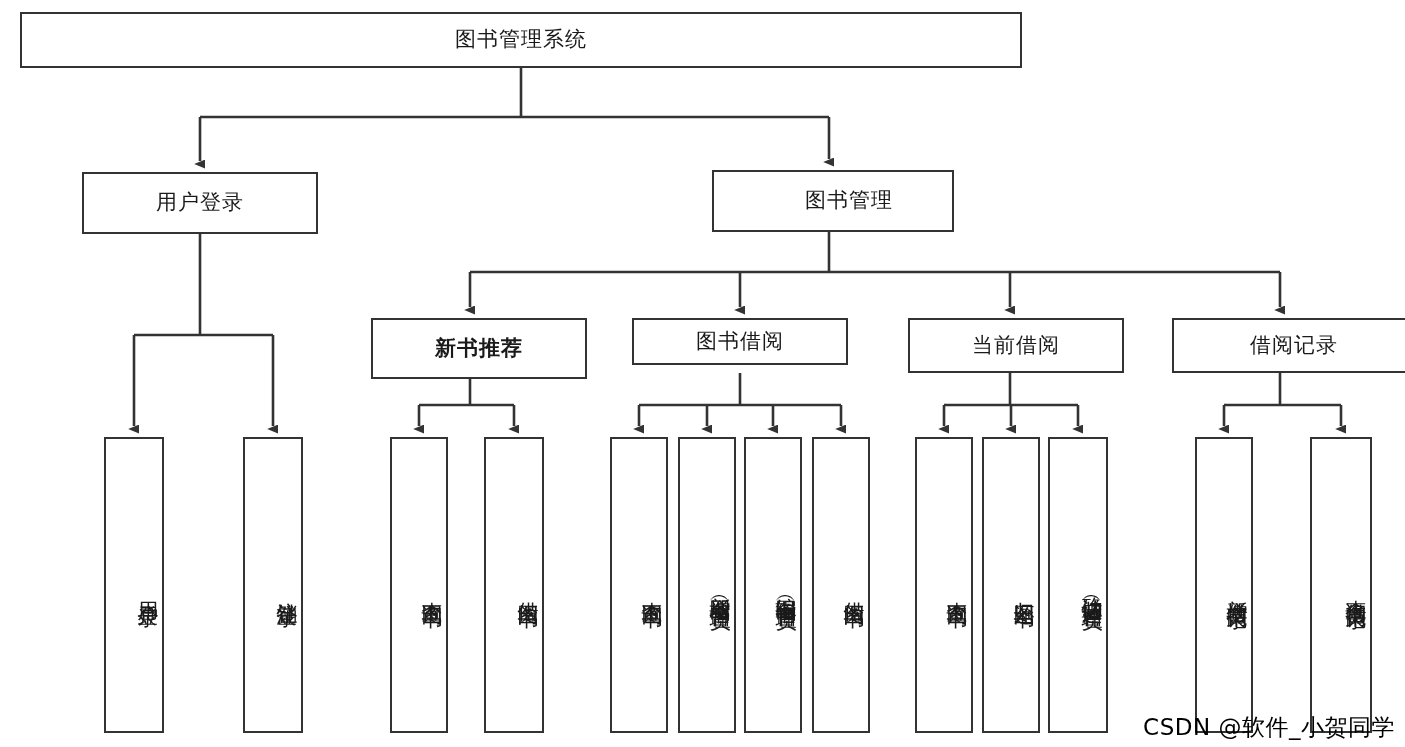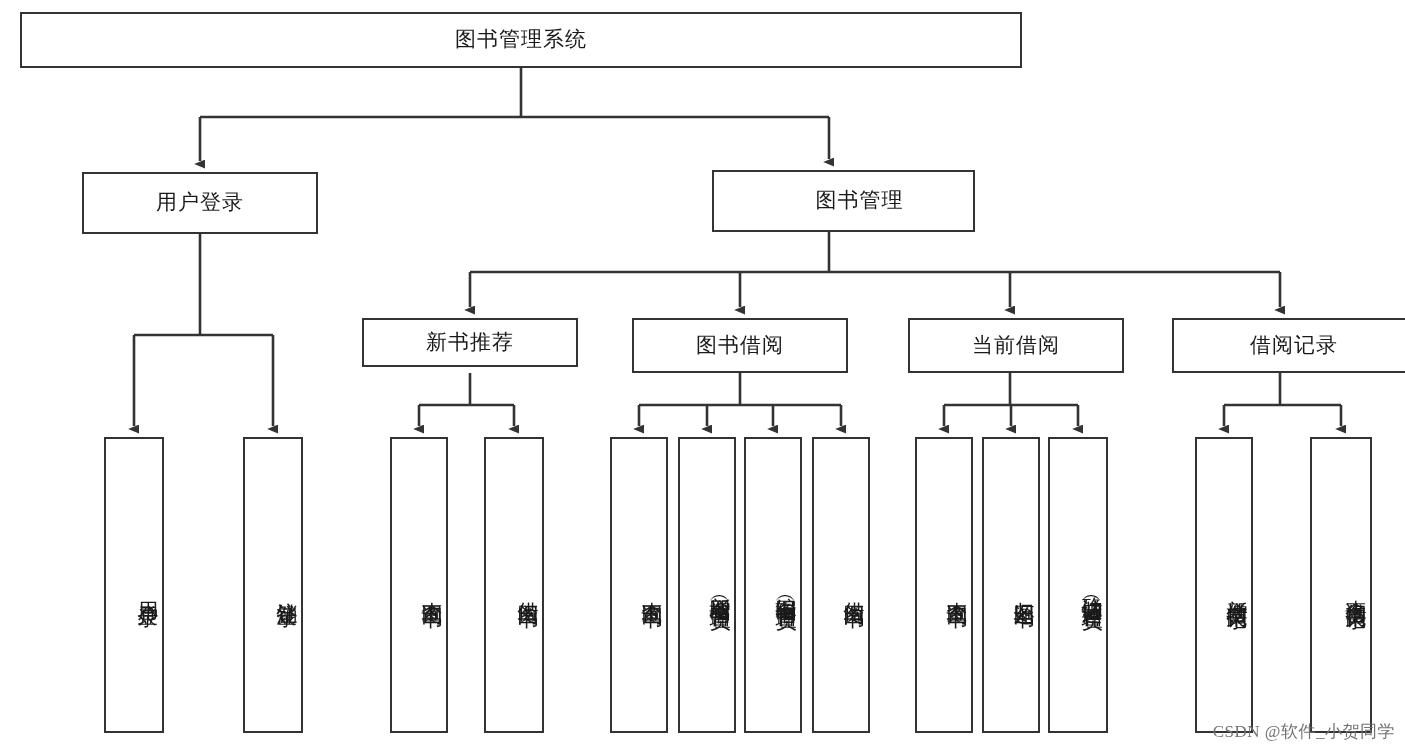--- a/index.html
+++ b/index.html
@@ -49,26 +49,25 @@
     justify-content: center;
     padding-top: 8px;
   }
   .node.vert.topal {
     align-items: flex-start;
   }
   .watermark {
     position: absolute;
     right: 10px;
     bottom: 4px;
-    font-size: 17px;
-    color: #737373;
+    font-size: 23px;
+    color: #000000;
     letter-spacing: 0.5px;
     white-space: nowrap;
     pointer-events: none;
-    font-family: Liberation Serif, serif;
   }
 </style>
 </head>
 <body>
 
 <div id="canvas">
 
   <svg id="edges" viewBox="0 0 1405 747" xmlns="http://www.w3.org/2000/svg">
     <defs>
       <marker id="arrow" markerWidth="9" markerHeight="11" refX="1.5" refY="5.2" orient="auto" markerUnits="userSpaceOnUse">
@@ -118,33 +117,33 @@
       </div>
       <div class="node horiz" style="left: 82px; top: 172px; width: 236px; height: 62px;">
         <span>用户登录</span>
       </div>
       <div class="node vert" style="left: 104px; top: 437px; width: 60px; height: 296px;">
         <span>用户登录</span>
       </div>
       <div class="node vert" style="left: 243px; top: 437px; width: 60px; height: 296px;">
         <span>注销登录</span>
       </div>
-      <div class="node horiz" style="left: 712px; top: 170px; width: 263px; height: 62px; padding-left: 32px;">
+      <div class="node horiz" style="left: 712px; top: 170px; width: 242px; height: 62px; padding-left: 32px;">
         <span>图书管理</span>
       </div>
-      <div class="node horiz" style="left: 362px; top: 318px; width: 216px; height: 49px;">
+      <div class="node horiz" style="left: 371px; top: 318px; width: 216px; height: 61px; font-weight: bold;">
         <span>新书推荐</span>
       </div>
       <div class="node vert" style="left: 390px; top: 437px; width: 58px; height: 296px;">
         <span>查询图书</span>
       </div>
       <div class="node vert" style="left: 484px; top: 437px; width: 60px; height: 296px;">
         <span>借阅图书</span>
       </div>
-      <div class="node horiz" style="left: 632px; top: 318px; width: 216px; height: 55px;">
+      <div class="node horiz" style="left: 632px; top: 318px; width: 216px; height: 47px;">
         <span>图书借阅</span>
       </div>
       <div class="node vert" style="left: 610px; top: 437px; width: 58px; height: 296px;">
         <span>查询图书</span>
       </div>
       <div class="node vert topal" style="left: 678px; top: 437px; width: 58px; height: 296px;">
         <span>新增图书（管理员）</span>
       </div>
       <div class="node vert topal" style="left: 744px; top: 437px; width: 58px; height: 296px;">
         <span>编辑图书（管理员）</span>

